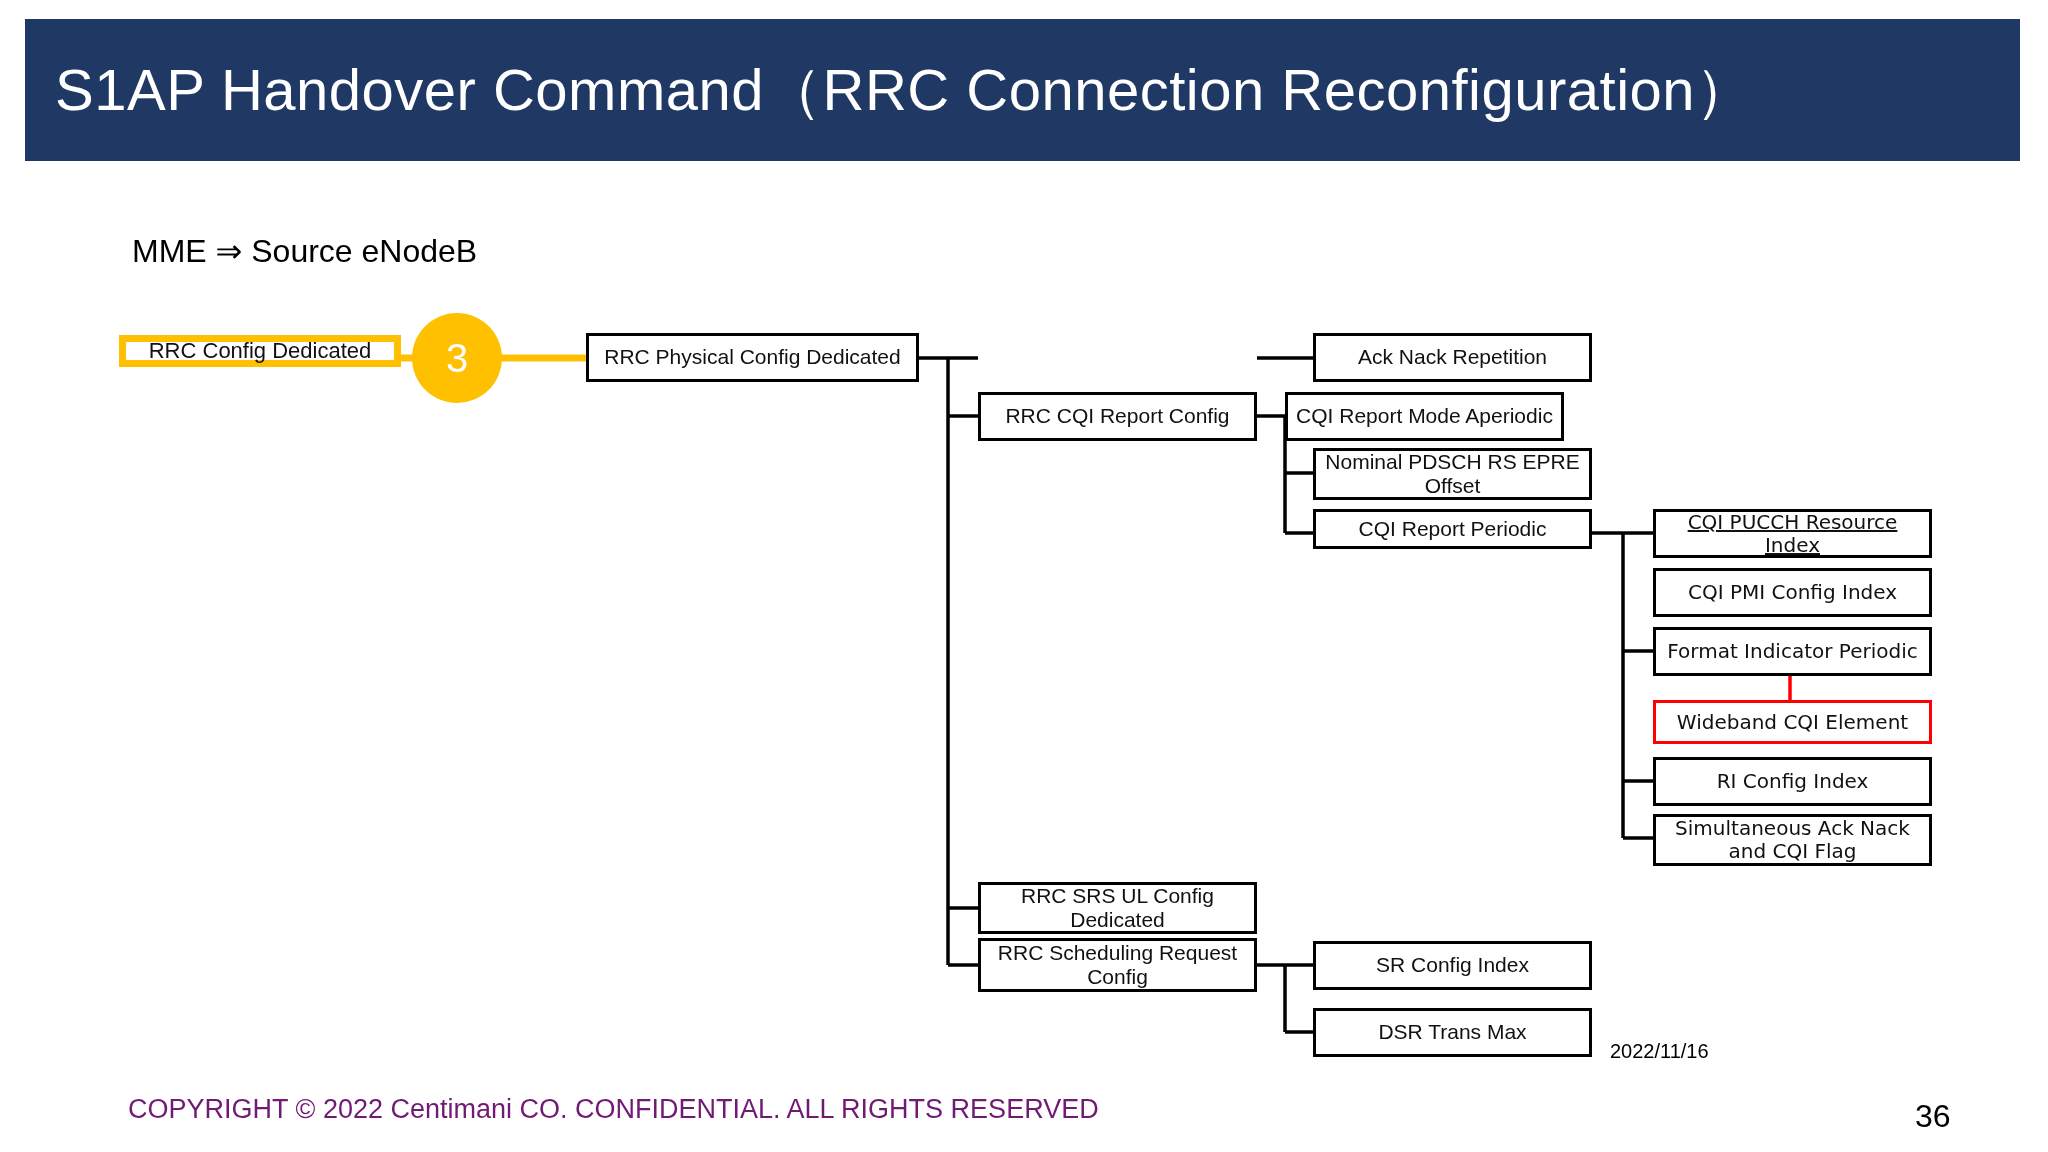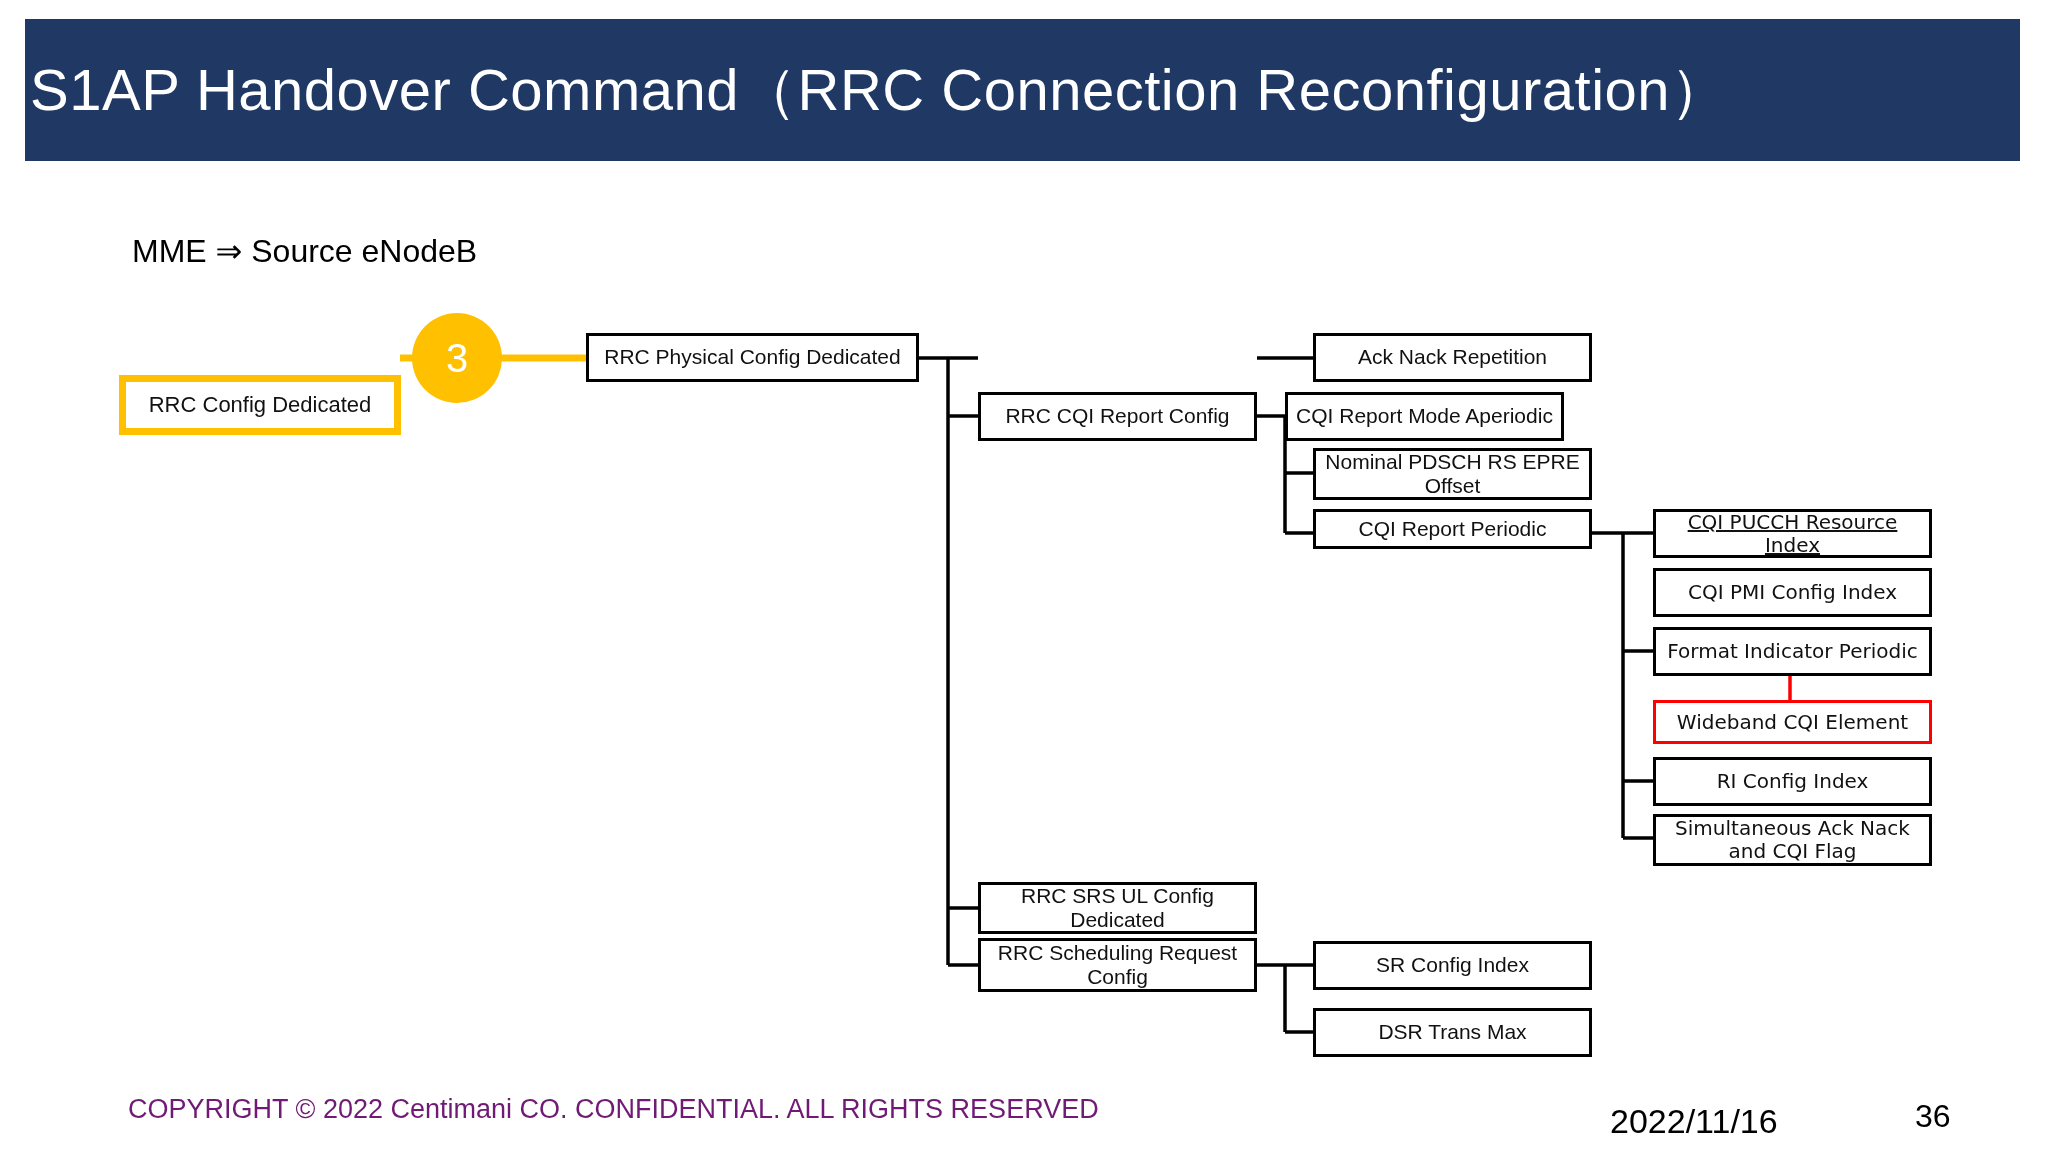--- a/index.html
+++ b/index.html
@@ -21,21 +21,21 @@
     left: 25px; top: 19px;
     width: 1995px; height: 142px;
     background: #1F3864;
     display: flex; align-items: center;
   }
   #title-text {
     color: #ffffff;
     font-size: 58px;
     font-weight: 400;
     letter-spacing: 0.5px;
-    padding-left: 5px;
+    padding-left: 30px;
     white-space: nowrap;
     line-height: 1;
   }
 
   
   #subtitle {
     position: absolute;
     left: 132px; top: 232px;
     font-size: 32px;
     color: #000000;
@@ -96,22 +96,22 @@
   
   #footer-copyright {
     position: absolute;
     left: 128px; top: 1094px;
     font-size: 27px;
     color: #701a75;
     white-space: nowrap;
   }
   #footer-date {
     position: absolute;
-    left: 1610px; top: 1102px;
-    font-size: 34px;
+    left: 1610px; top: 1040px;
+    font-size: 20px;
     color: #000000;
     white-space: nowrap;
   }
   #footer-page {
     position: absolute;
     left: 1915px; top: 1098px;
     font-size: 32px;
     color: #000000;
     white-space: nowrap;
   }
@@ -170,21 +170,21 @@
       </g>
 
       <g stroke="#000000" stroke-width="3.5" fill="none">
         <line x1="1257" y1="965" x2="1285" y2="965"></line>
         <line x1="1285" y1="965" x2="1285" y2="1032"></line>
         <line x1="1285" y1="965" x2="1313" y2="965"></line>
         <line x1="1285" y1="1032" x2="1313" y2="1032"></line>
       </g>
     </svg>
 
-    <div class="node root" style="left:119px; top:335px; width:282px; height:60px;margin-top:40px;">
+    <div class="node root" style="left:119px; top:335px; width:282px; height:32px;">
       <span>RRC Config Dedicated</span>
     </div>
 
     <div id="step-badge">
       <span>3</span>
     </div>
 
     <div class="node" style="left:586px; top:333px; width:333px; height:49px;">
       <span>RRC Physical Config Dedicated</span>
     </div>

